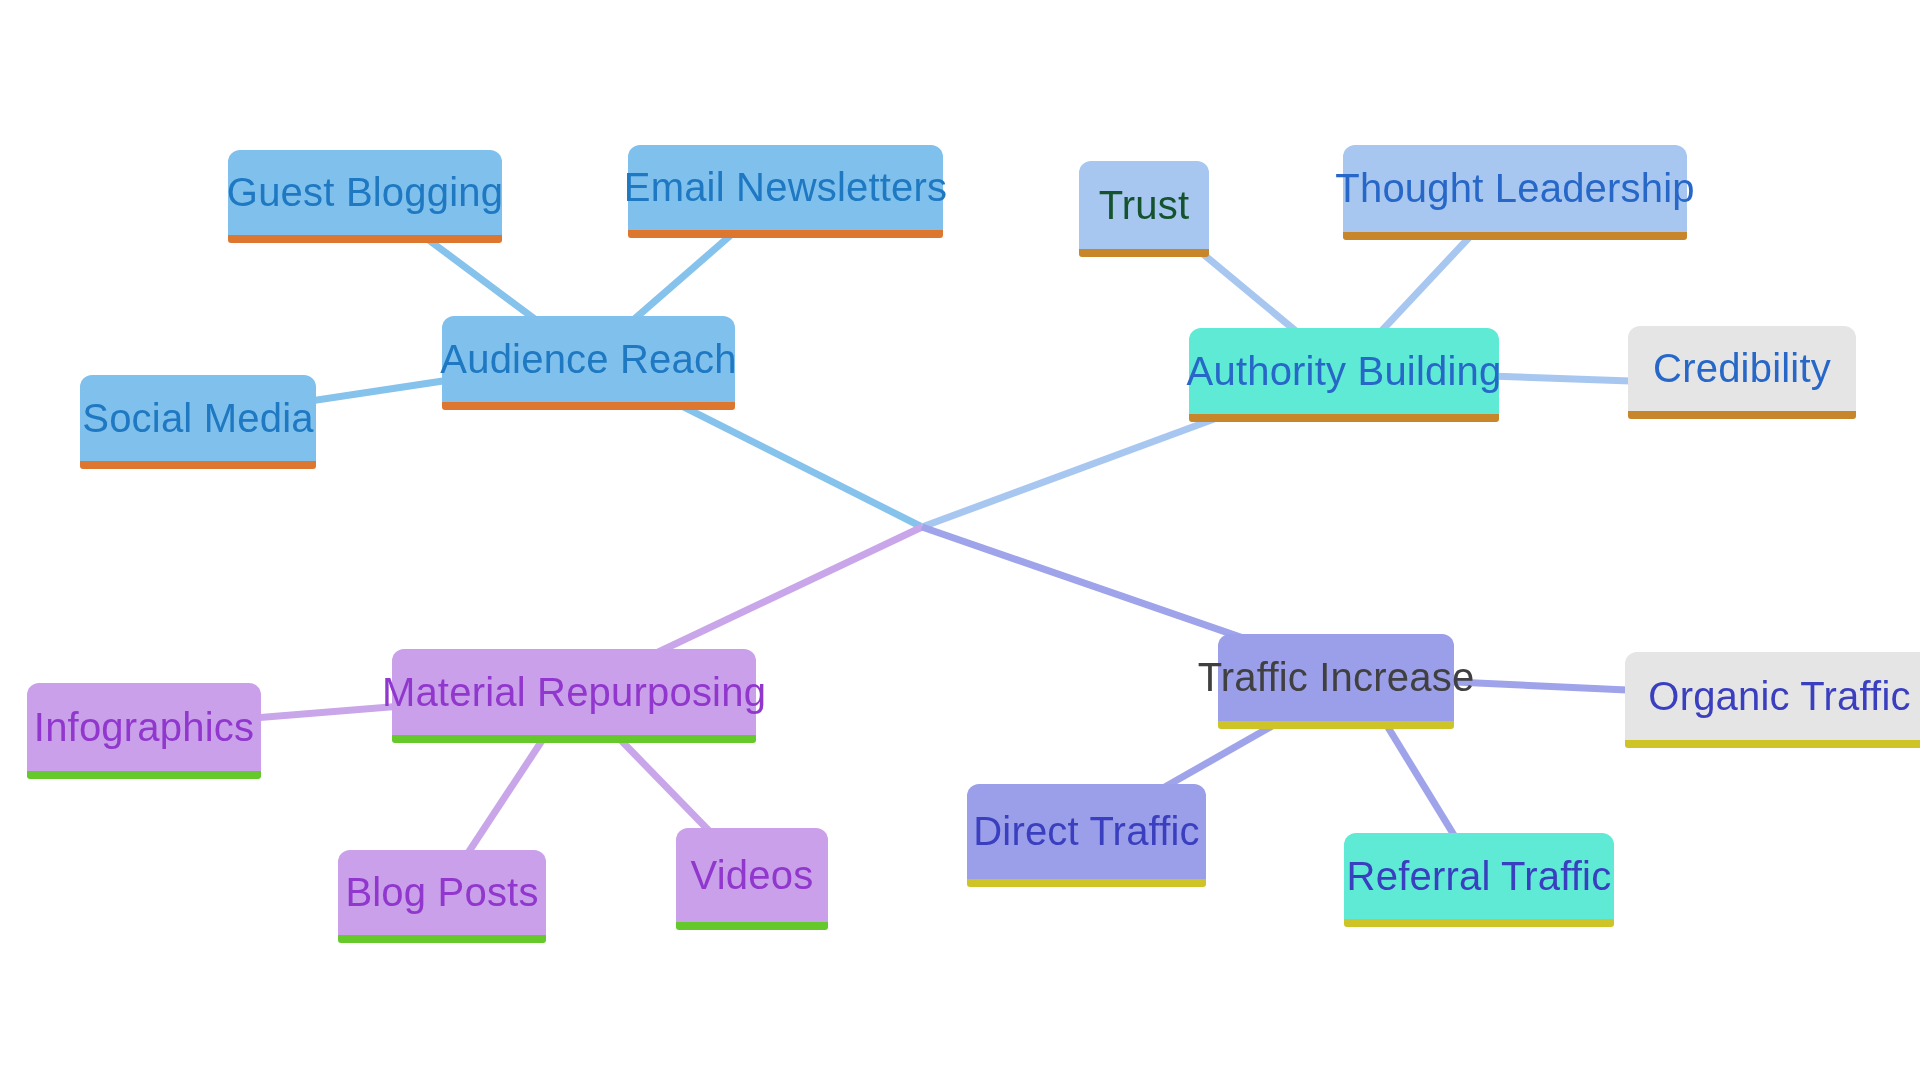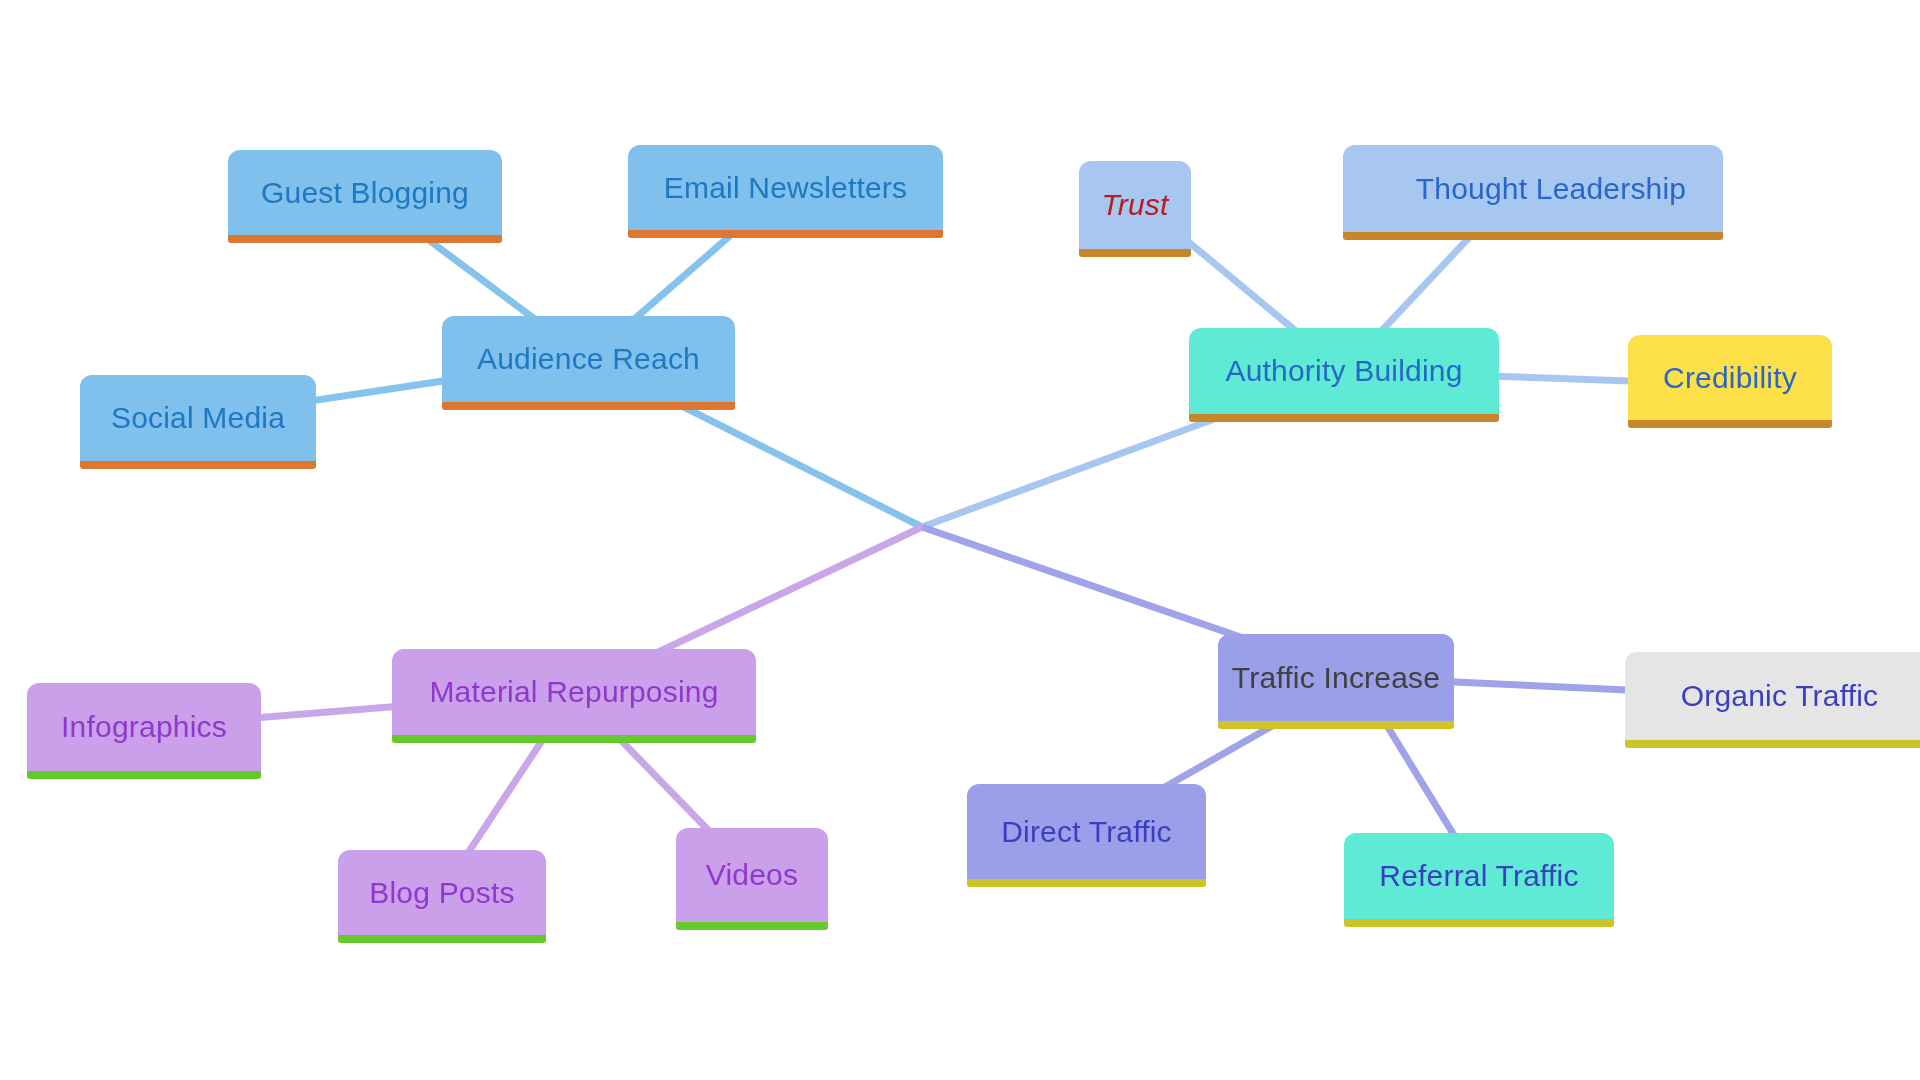--- a/index.html
+++ b/index.html
@@ -18,21 +18,21 @@
     z-index: 1;
   }
   .node {
     position: absolute;
     z-index: 2;
     display: flex;
     align-items: center;
     justify-content: center;
     border-radius: 12px 12px 3px 3px;
     box-sizing: content-box;
-    font-size: 30px;
+    font-size: 40px;
     font-weight: 500;
     letter-spacing: 0.2px;
     white-space: nowrap;
   }
   #center-node {
     position: absolute;
     z-index: 3;
     border-radius: 50%;
     display: flex;
     align-items: center;
@@ -79,27 +79,27 @@
       </div>
       <div class="node" style="left: 628px; top: 145px; width: 315px; height: 85px; background: rgb(127, 192, 236); color: rgb(30, 120, 194); border-bottom: 8px solid rgb(221, 119, 48); text-align: right;">
         <span>Email Newsletters</span>
       </div>
       <div class="node" style="left: 80px; top: 375px; width: 236px; height: 86px; background: rgb(127, 192, 236); color: rgb(30, 120, 194); border-bottom: 8px solid rgb(221, 119, 48);">
         <span>Social Media</span>
       </div>
       <div class="node" style="left: 1189px; top: 328px; width: 310px; height: 86px; background: #5eead4; color: rgb(39, 103, 200); border-bottom: 8px solid rgb(200, 134, 42);">
         <span>Authority Building</span>
       </div>
-      <div class="node" style="left: 1079px; top: 161px; width: 112px; height: 88px; background: rgb(167, 199, 240); color: #b91c1c; border-bottom: 8px solid rgb(200, 134, 42); font-style: italic;">
+      <div class="node" style="left: 1079px; top: 161px; width: 130px; height: 88px; background: rgb(167, 199, 240); color: #14532d; border-bottom: 8px solid rgb(200, 134, 42);">
         <span>Trust</span>
       </div>
-      <div class="node" style="left: 1343px; top: 145px; width: 344px; height: 87px; background: rgb(167, 199, 240); color: rgb(39, 103, 200); border-bottom: 8px solid rgb(200, 134, 42); padding-left: 36px;">
+      <div class="node" style="left: 1343px; top: 145px; width: 344px; height: 87px; background: rgb(167, 199, 240); color: rgb(39, 103, 200); border-bottom: 8px solid rgb(200, 134, 42);">
         <span>Thought Leadership</span>
       </div>
-      <div class="node" style="left: 1628px; top: 335px; width: 204px; height: 85px; background: #fde047; color: rgb(39, 103, 200); border-bottom: 8px solid rgb(200, 134, 42);">
+      <div class="node" style="left: 1628px; top: 326px; width: 228px; height: 85px; background: #e5e5e5; color: rgb(39, 103, 200); border-bottom: 8px solid rgb(200, 134, 42);">
         <span>Credibility</span>
       </div>
       <div class="node" style="left: 392px; top: 649px; width: 364px; height: 86px; background: rgb(201, 160, 233); color: rgb(145, 55, 206); border-bottom: 8px solid rgb(101, 200, 43);">
         <span>Material Repurposing</span>
       </div>
       <div class="node" style="left: 27px; top: 683px; width: 234px; height: 88px; background: rgb(201, 160, 233); color: rgb(145, 55, 206); border-bottom: 8px solid rgb(101, 200, 43);">
         <span>Infographics</span>
       </div>
       <div class="node" style="left: 338px; top: 850px; width: 208px; height: 85px; background: rgb(201, 160, 233); color: rgb(145, 55, 206); border-bottom: 8px solid rgb(101, 200, 43);">
         <span>Blog Posts</span>

